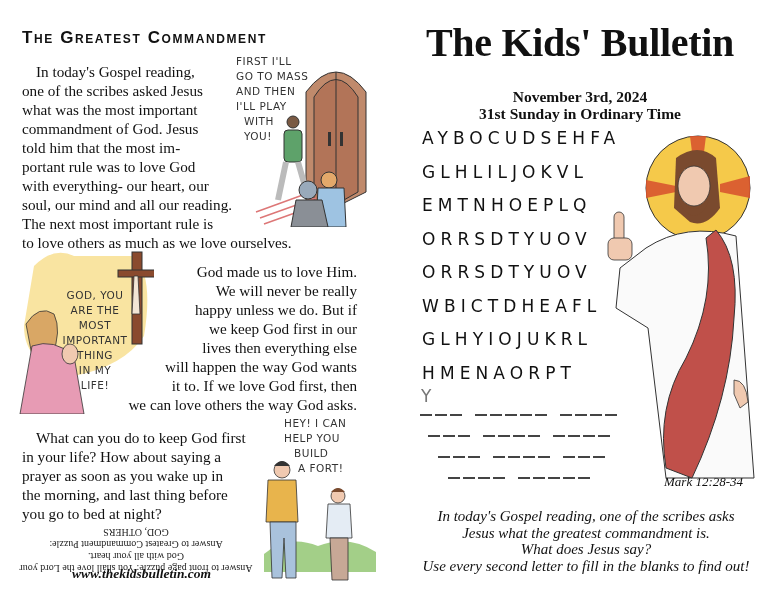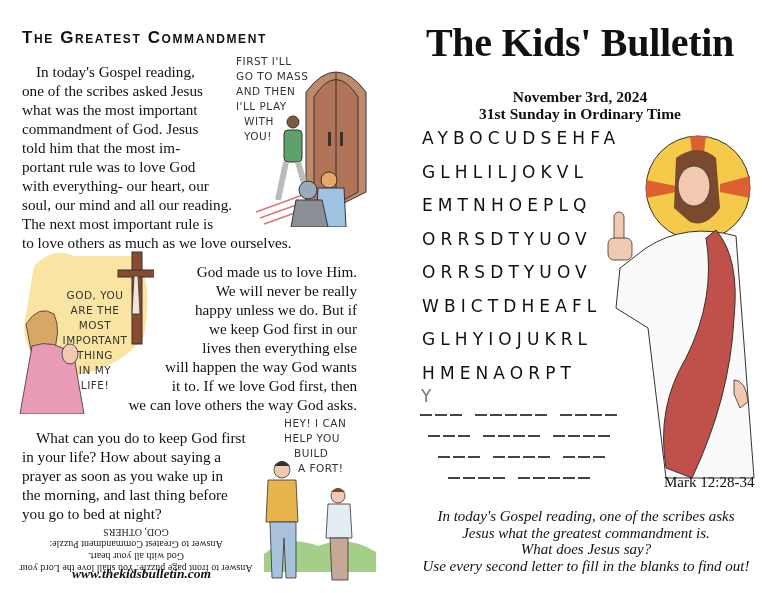--- a/index.html
+++ b/index.html
@@ -10,21 +10,21 @@
   .para div { white-space:nowrap; }
   .hand { font-family:"DejaVu Sans", sans-serif; font-size:10.5px; letter-spacing:0.5px; color:#333; line-height:15px; text-transform:uppercase; }
   .answer { font-size:10px; line-height:12px; transform:rotate(180deg); text-align:center; white-space:nowrap; color:#222; }
   .site { left:72px; top:566px; font-size:13.5px; font-weight:bold; font-style:italic; }
   .main-title { left:404px; top:20px; width:352px; text-align:center; font-size:40px; font-weight:bold; letter-spacing:-0.3px; line-height:46px; }
   .sub { width:352px; left:404px; text-align:center; font-weight:bold; font-size:15.5px; line-height:18px; }
   .grid { left:422px; top:122px; font-family:"DejaVu Sans", sans-serif; font-size:17px; letter-spacing:5.1px; line-height:33.5px; color:#111; }
   .blank-word { display:inline-block; margin-right:10px; }
   .blank-word span { display:inline-block; width:12px; height:2px; background:#444; margin-right:3px; vertical-align:baseline; }
   .italic-block { left:404px; top:508px; width:364px; text-align:center; font-style:italic; font-size:15px; line-height:16.5px; }
-  .ref { left:664px; top:474px; font-size:15px; }
+  .ref { left:664px; top:474px; font-style:italic; font-size:13px; }
 </style>
 </head>
 <body>
 
 <div class="abs left-title">The Greatest Commandment</div>
 
 <div class="abs para" style="left:22px; top:62px;">
   <div style="padding-left:14px">In today's Gospel reading,</div>
   <div>one of the scribes asked Jesus</div>
   <div>what was the most important</div>

